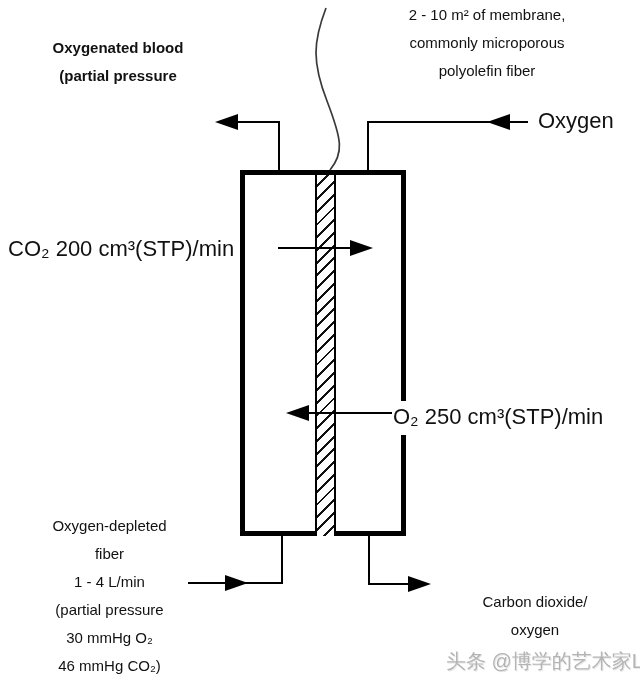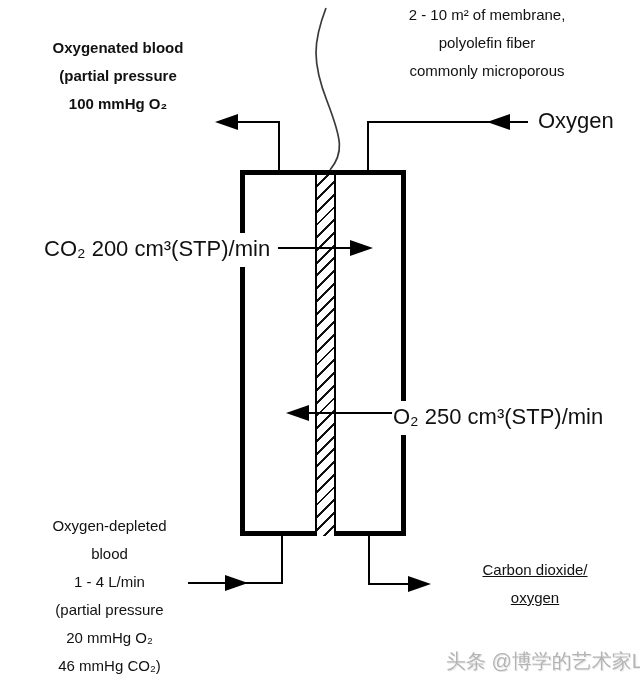--- a/index.html
+++ b/index.html
@@ -30,45 +30,44 @@
 
 <div class="stage">
 
   <div class="shell"></div>
 
   <div class="membrane"></div>
 
   <div class="tblock" style="left:3px;top:34px;width:230px;font-weight:bold;">
     <div class="tline">Oxygenated blood</div>
     <div class="tline">(partial pressure</div>
-    <div class="tline">100 mmHg O₂</div>
   </div>
 
   <div class="tblock" style="left:342px;top:1px;width:290px;">
     <div class="tline">2 - 10 m² of membrane,</div>
+    <div class="tline">commonly microporous</div>
     <div class="tline">polyolefin fiber</div>
-    <div class="tline">commonly microporous</div>
   </div>
 
   <div class="inline-label" style="left:538px;top:107px;background:transparent;">Oxygen</div>
 
-  <div class="inline-label" style="left:8px;top:233px;padding:2px 3px 4px 0;margin-left:36px;">CO₂ 200 cm³(STP)/min</div>
+  <div class="inline-label" style="left:8px;top:233px;padding:2px 3px 4px 0;">CO₂ 200 cm³(STP)/min</div>
 
   <div class="inline-label" style="left:390px;top:401px;padding:2px 0 4px 3px;">O₂ 250 cm³(STP)/min</div>
 
   <div class="tblock" style="left:12px;top:512px;width:195px;">
     <div class="tline">Oxygen-depleted</div>
-    <div class="tline">blood</div>
+    <div class="tline">fiber</div>
     <div class="tline">1 - 4 L/min</div>
     <div class="tline">(partial pressure</div>
-    <div class="tline">20 mmHg O₂</div>
+    <div class="tline">30 mmHg O₂</div>
     <div class="tline">46 mmHg CO₂)</div>
   </div>
 
-  <div class="tblock" style="left:437px;top:556px;width:196px;text-decoration:underline;">
+  <div class="tblock" style="left:437px;top:588px;width:196px;">
     <div class="tline">Carbon dioxide/</div>
     <div class="tline">oxygen</div>
   </div>
 
   <div class="watermark" style="color:#b4b4b4;">头条 @博学的艺术家Lm</div>
 
   <svg class="overlay" viewBox="0 0 640 684">
 
     <path d="M279 171 V122 H236" stroke="#000" stroke-width="2" fill="none"></path>
     <polygon points="215,122 238,114 238,130" fill="#000"></polygon>

